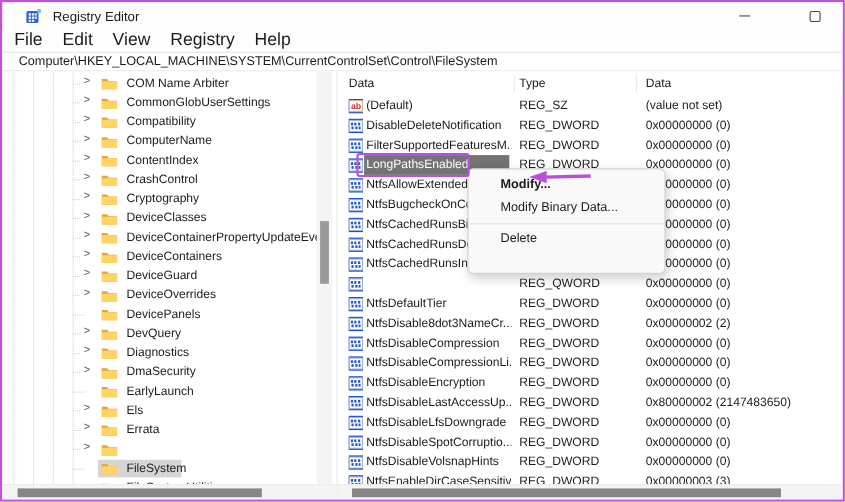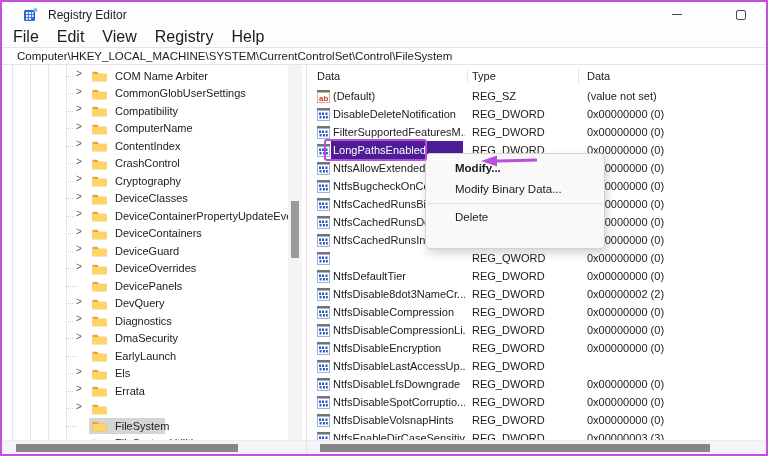--- a/index.html
+++ b/index.html
@@ -50,24 +50,24 @@
   
   #list-header { position:absolute; left:0; top:0; width:100%; height:22px; background:#fff; }
   .col-head { position:absolute; top:0; height:22px; display:flex; align-items:center; font-size:11px; color:#1b1b1b; }
   .col-sep { position:absolute; top:3px; height:16px; width:0; border-left:1px solid #e7e7e7; }
   #list-rows { position:absolute; left:0; top:22px; width:100%; }
   .list-row { position:relative; height:18px; }
   .cell-icon { position:absolute; left:10px; top:2.5px; }
   .cell-name { position:absolute; left:26px; top:0; width:132px; height:18px; line-height:18px; font-size:11px; color:#1b1b1b; white-space:nowrap; overflow:hidden; }
   .cell-type { position:absolute; left:165px; top:0; height:18px; line-height:18px; font-size:11px; color:#1b1b1b; white-space:nowrap; }
   .cell-data { position:absolute; left:280px; top:0; height:18px; line-height:18px; font-size:11px; color:#1b1b1b; white-space:nowrap; }
-  .list-row.selected .cell-name { background:#4c1d95; color:#fff; padding-left:2px; left:24px; }
-
-  
-  .vicon { width:13px; height:13px; background:#737373; display:block; }
+  .list-row.selected .cell-name { background:#737373; color:#fff; padding-left:2px; left:24px; }
+
+  
+  .vicon { width:13px; height:13px; background:#1d4ed8; display:block; }
 
   
   #sel-annotation { position:absolute; left:17px; top:74px; width:103px; height:22px; border:2px solid #bb4fdd; border-radius:3px; z-index:30; pointer-events:none; }
   #arrow-annotation { position:absolute; left:172px; top:88px; z-index:40; pointer-events:none; }
 
   
   #context-menu { position:absolute; left:118px; top:88px; width:180px; height:96px; background:#f9f9f9; border:1px solid #d2d2d2; border-radius:5px; box-shadow:2px 4px 10px rgba(0,0,0,0.18); z-index:20; padding-top:4px; }
   .cm-item { height:21px; line-height:21px; padding-left:29px; font-size:11.5px; color:#1b1b1b; }
   .cm-item.bold { font-weight:bold; }
   .cm-sep { height:0; border-top:1px solid #e2e2e2; margin:3px 1px; }
@@ -669,20 +669,21 @@
                     <rect x="5" y="3.5" width="2" height="2.5"></rect>
                     <rect x="8.5" y="3.5" width="2" height="2.5"></rect>
                     <rect x="2.5" y="7" width="2" height="2.5"></rect>
                     <rect x="6" y="7" width="2" height="2.5"></rect>
                     <rect x="9" y="7" width="1.8" height="2.5"></rect>
                   </g>
                 </svg></span>
             </span>
     <span class="cell-name">NtfsDisableLastAccessUp...</span>
     <span class="cell-type">REG_DWORD</span>
+    <span class="cell-data">0x80000002 (2147483650)</span>
   </div>
 
   <div class="list-row">
     <span class="cell-icon">
               <span class="vicon"><svg width="13" height="13" viewBox="0 0 13 13">
                   <rect x="0.5" y="1.5" width="12" height="10" fill="#fff" stroke="#9eb2d4"></rect>
                   <g fill="#2857c8">
                     <rect x="2" y="3.5" width="2" height="2.5"></rect>
                     <rect x="5" y="3.5" width="2" height="2.5"></rect>
                     <rect x="8.5" y="3.5" width="2" height="2.5"></rect>

